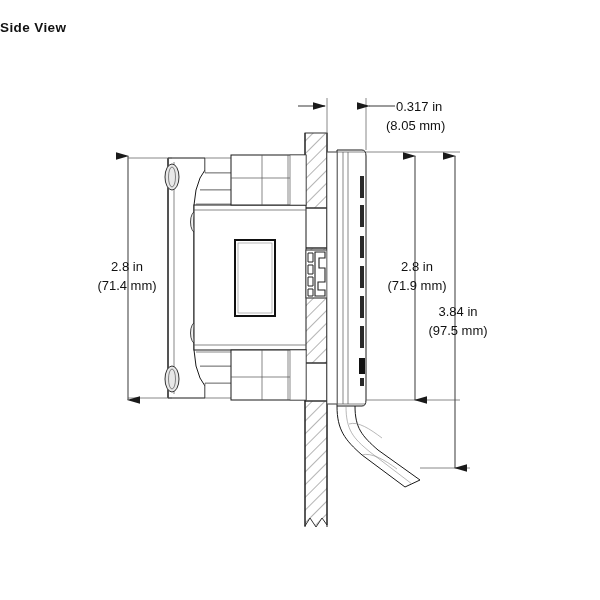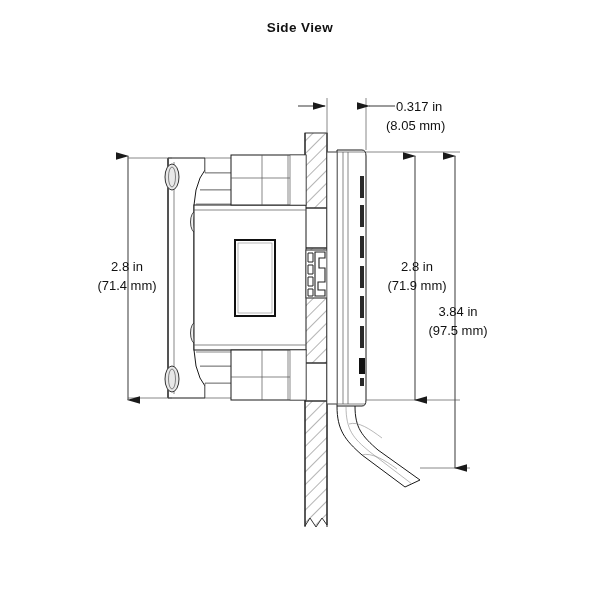--- a/index.html
+++ b/index.html
@@ -1,20 +1,20 @@
 <!DOCTYPE html>
 <html><head>
 <meta charset="utf-8">
 <style>
   html,body{margin:0;padding:0;background:#ffffff;}
   body{width:600px;height:600px;font-family:"Liberation Sans",sans-serif;color:#000;overflow:hidden;}
   #stage{position:relative;width:600px;height:600px;background:#fff;}
   #title{
     position:absolute;top:20px;left:0;width:600px;
-    text-align:center;font-size:13.5px;font-weight:bold;
+    text-align:left;font-size:13.5px;font-weight:bold;
     letter-spacing:.4px;color:#111;
   }
   svg#drawing{position:absolute;top:0;left:0;width:600px;height:600px;display:block;}
   .dimtext{font-family:"Liberation Sans",sans-serif;font-size:13px;fill:#111;}
   .dimtext.anchor-mid{text-anchor:middle;}
   .ln{fill:none;stroke:#1a1a1a;stroke-width:1;}
   .ln-thin{fill:none;stroke:#555;stroke-width:.7;}
   .ln-light{fill:none;stroke:#888;stroke-width:.6;}
   .ln-bold{fill:none;stroke:#111;stroke-width:2;}
   .dimline{fill:none;stroke:#4a4a4a;stroke-width:1.1;}

